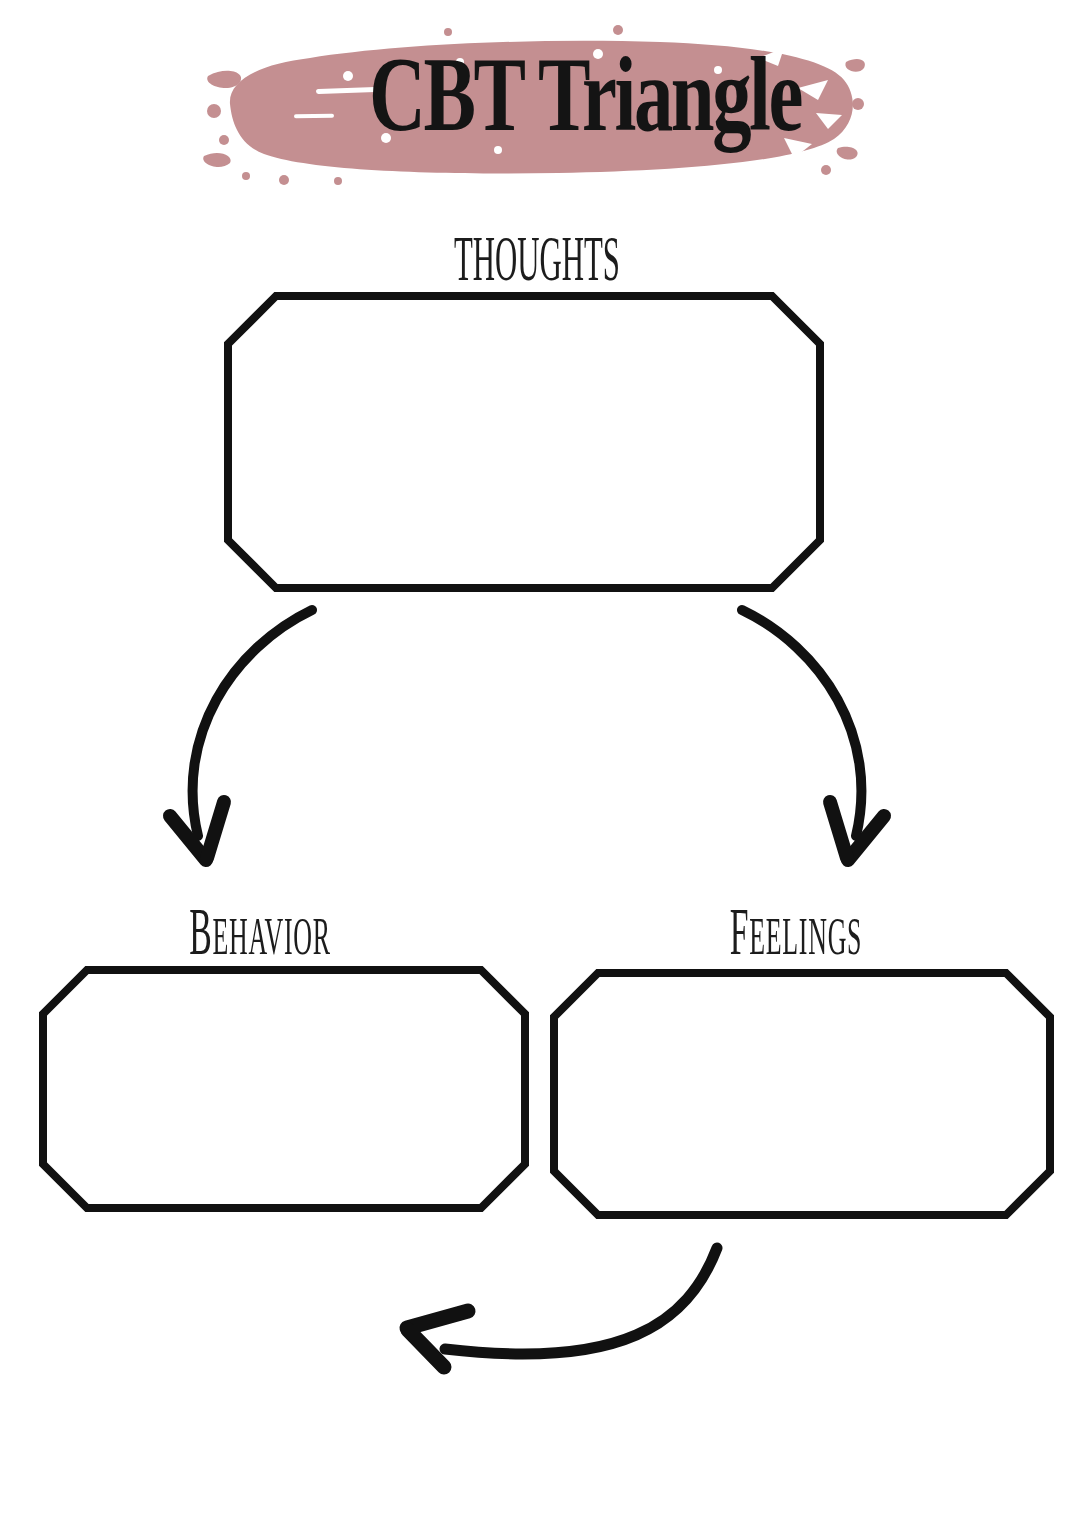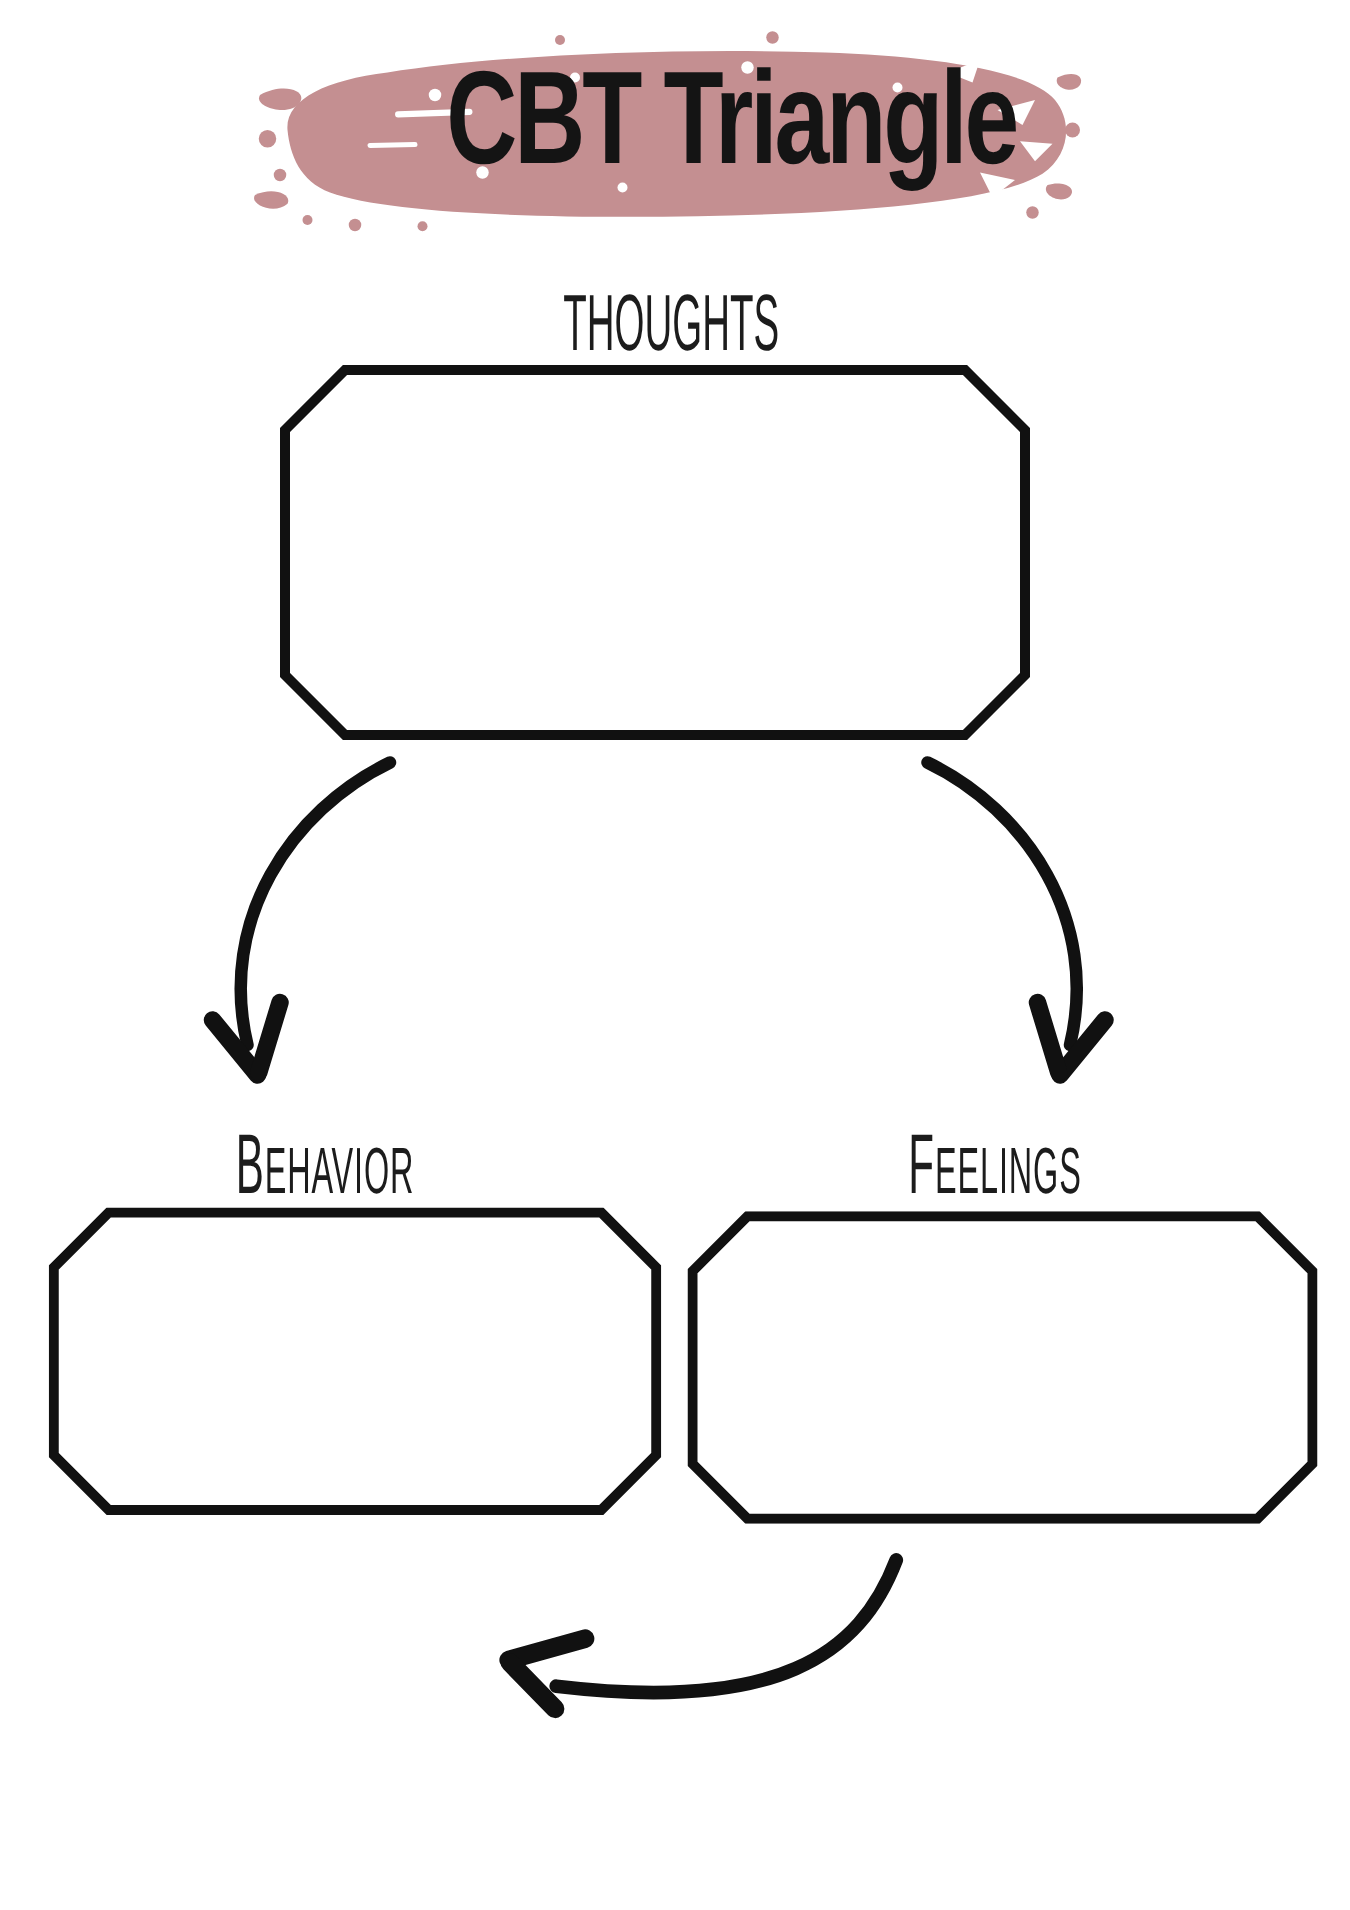--- a/index.html
+++ b/index.html
@@ -1,21 +1,21 @@
 <!DOCTYPE html>
 <html><head>
 <meta charset="utf-8">
 <style>
   html,body{margin:0;padding:0;background:#ffffff;}
   .page{
     position:relative;
     width:1080px;height:1528px;
     background:#ffffff;
     overflow:hidden;
-    font-family:Liberation Sans, sans-serif;
+    font-family:Liberation Serif, serif;
   }
   .abs{position:absolute;}
   .title{
     left:250px;top:40px;width:670px;height:110px;
     line-height:110px;
     text-align:center;
     font-weight:bold;
     font-size:96px;
     letter-spacing:-3px;
     color:#141414;

